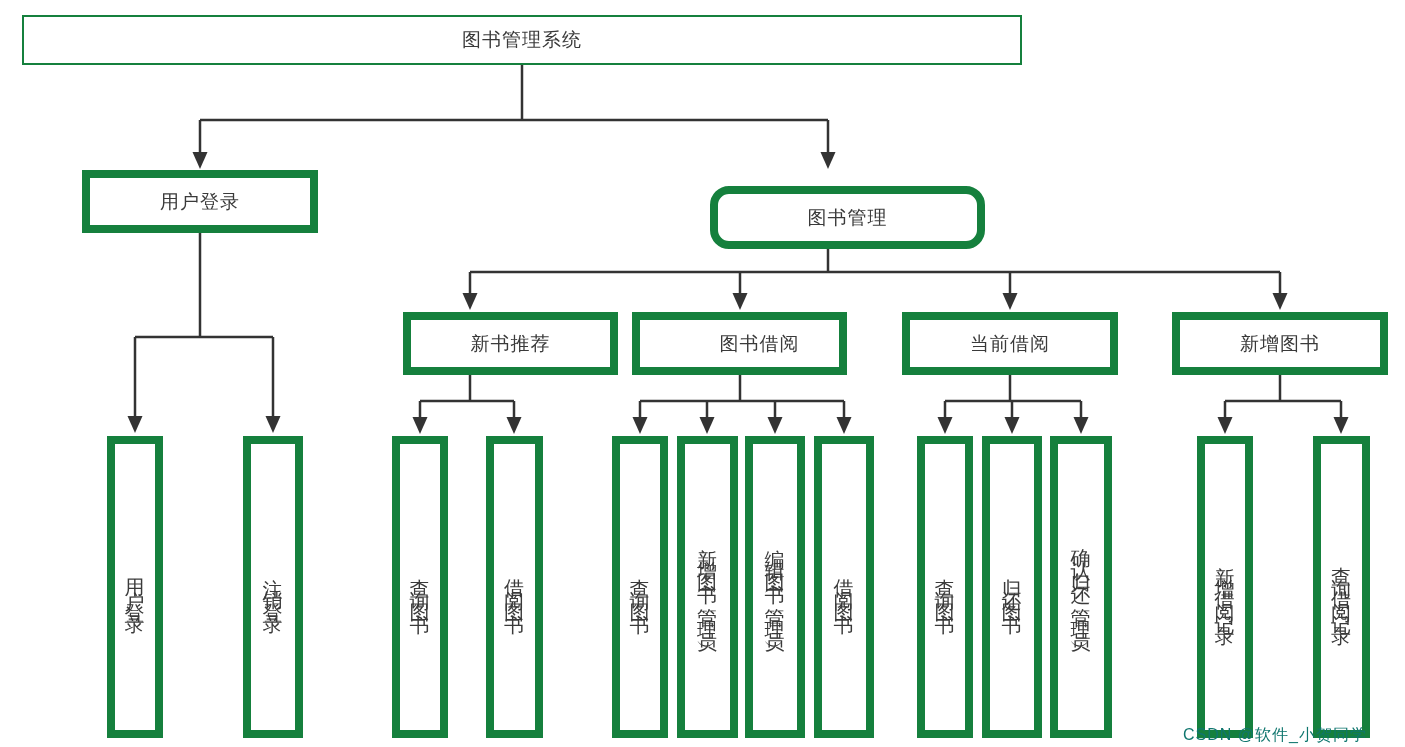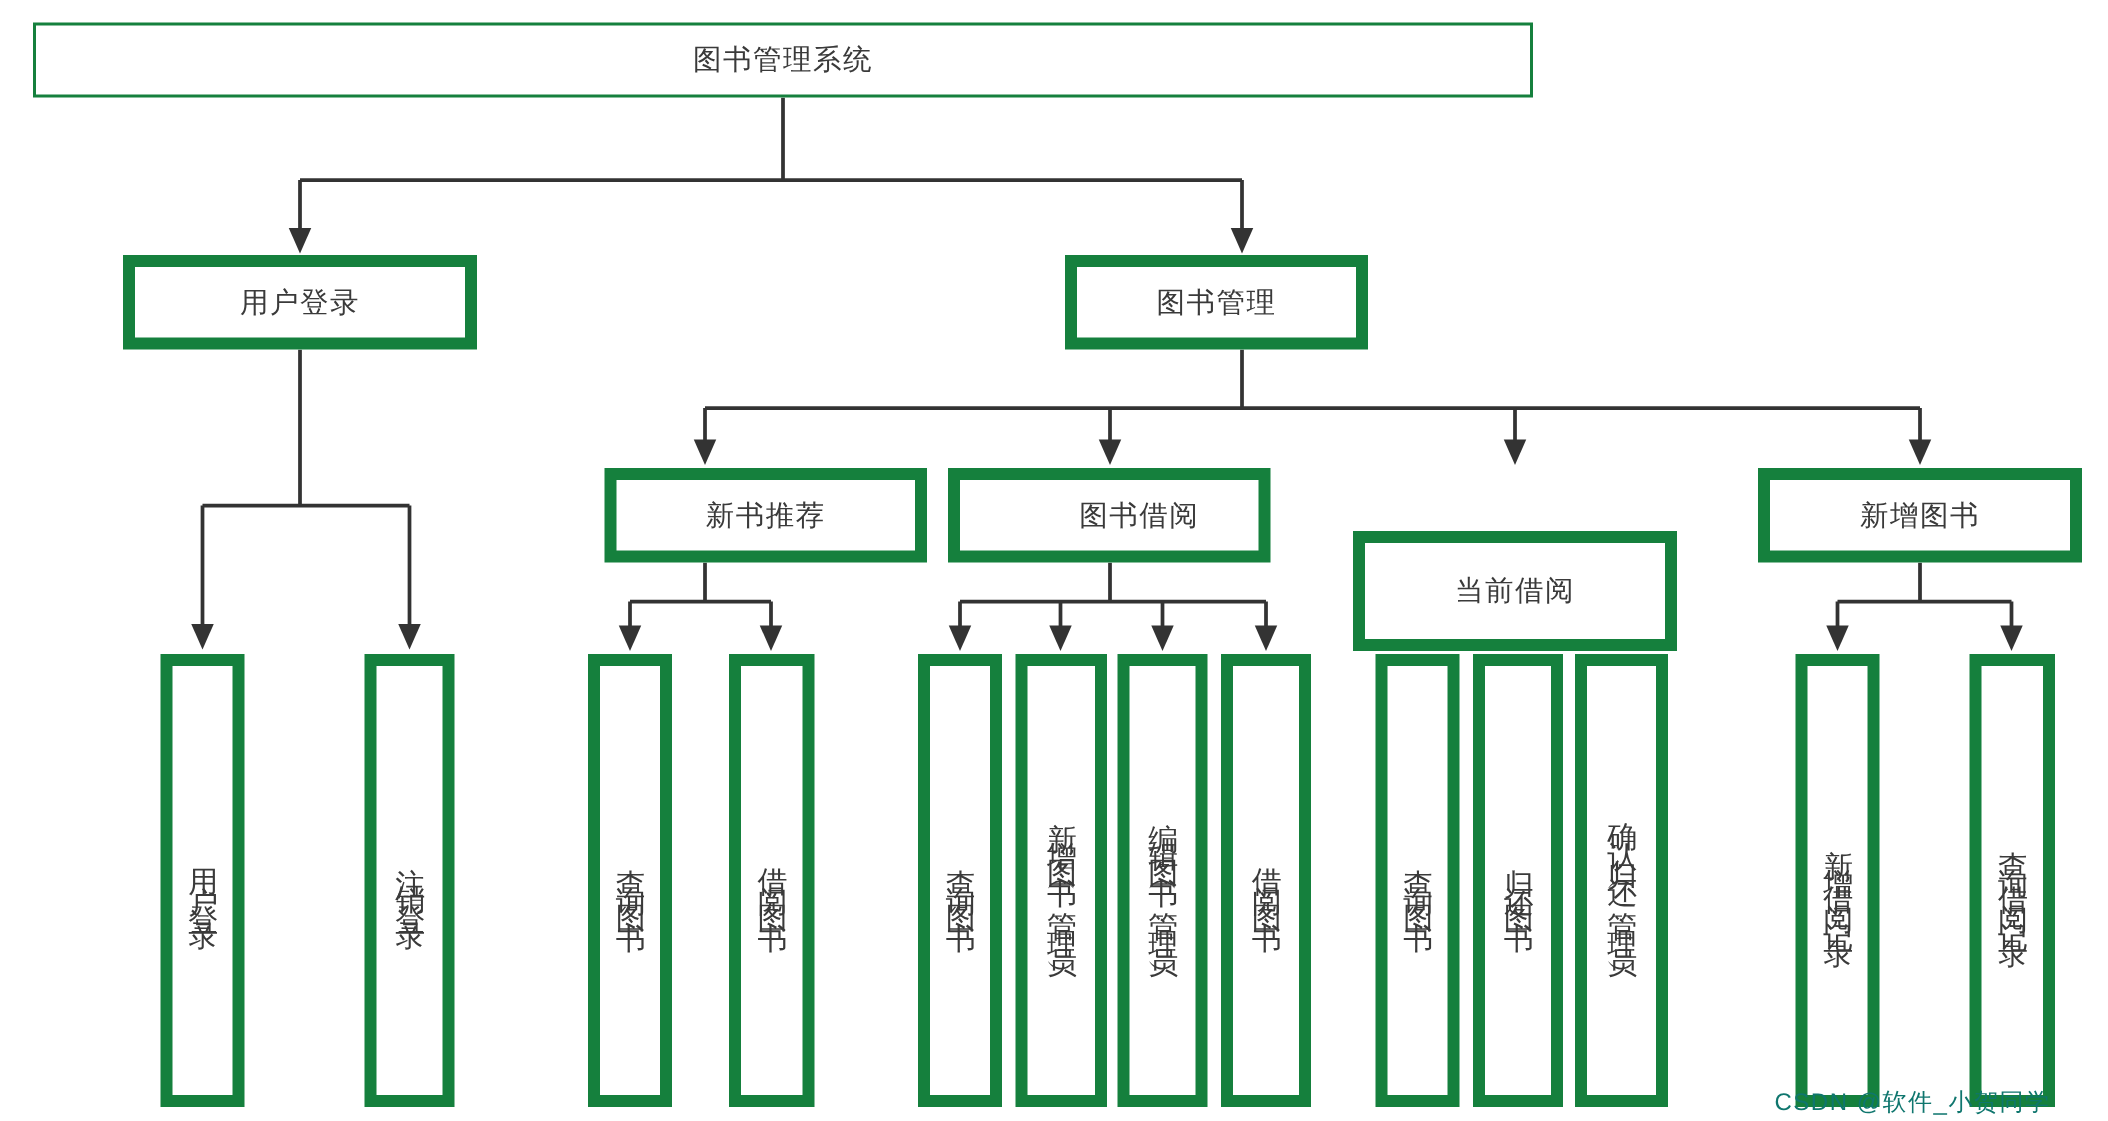--- a/index.html
+++ b/index.html
@@ -130,31 +130,31 @@
     </g>
   </svg>
 
   <div class="node root" style="left:22px; top:15px; width:1000px; height:50px;">
     <span>图书管理系统</span>
   </div>
 
   <div class="node" style="left:82px; top:170px; width:236px; height:63px;">
     <span>用户登录</span>
   </div>
-  <div class="node" style="left:710px; top:170px; width:202px; height:63px;">
+  <div class="node" style="left:710px; top:186px; width:275px; height:63px;border-radius:19px;">
     <span>图书管理</span>
   </div>
 
   <div class="node" style="left:362px; top:312px; width:215px; height:63px;margin-left:41px;">
     <span>新书推荐</span>
   </div>
   <div class="node" style="left:632px; top:312px; width:215px; height:63px;padding-left:40px;">
     <span>图书借阅</span>
   </div>
-  <div class="node" style="left:902px; top:312px; width:216px; height:80px;margin-top:42px;">
+  <div class="node" style="left:902px; top:312px; width:216px; height:63px;">
     <span>当前借阅</span>
   </div>
   <div class="node" style="left:1172px; top:312px; width:216px; height:63px;">
     <span>新增图书</span>
   </div>
 
   <div class="node leaf" style="left:107px; top:436px; width:56px; height:302px;">
     <span class="vtext">用户登录</span>
   </div>
   <div class="node leaf" style="left:243px; top:436px; width:60px; height:302px;">

